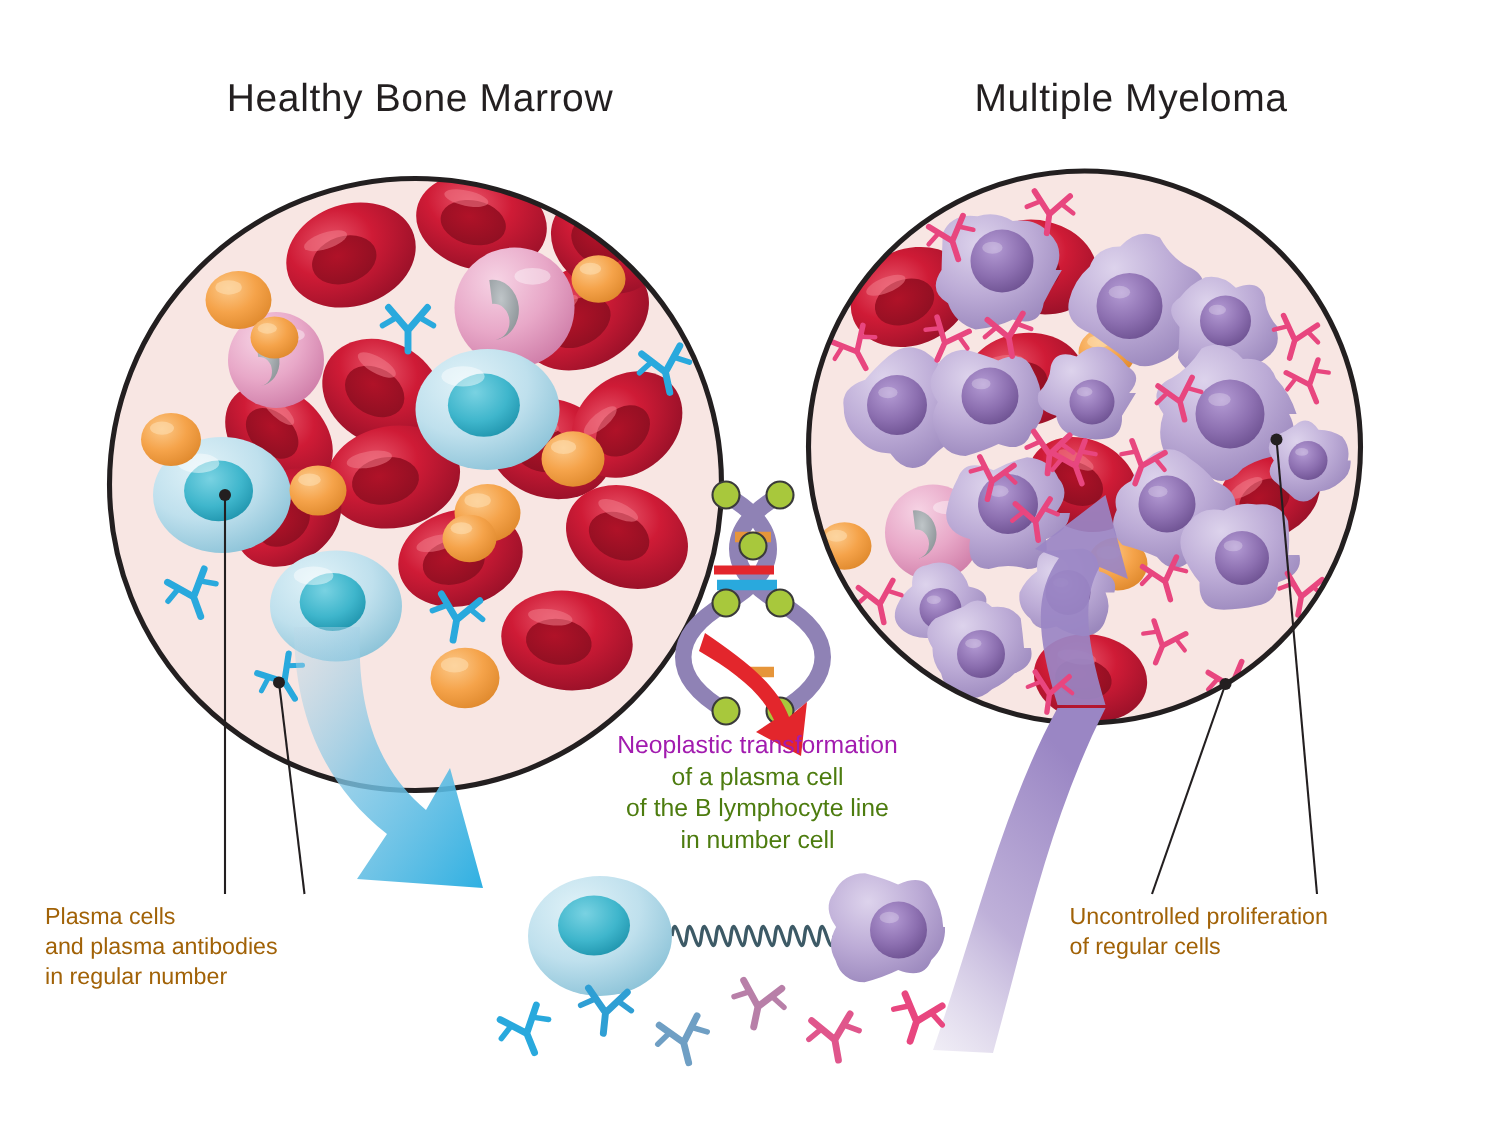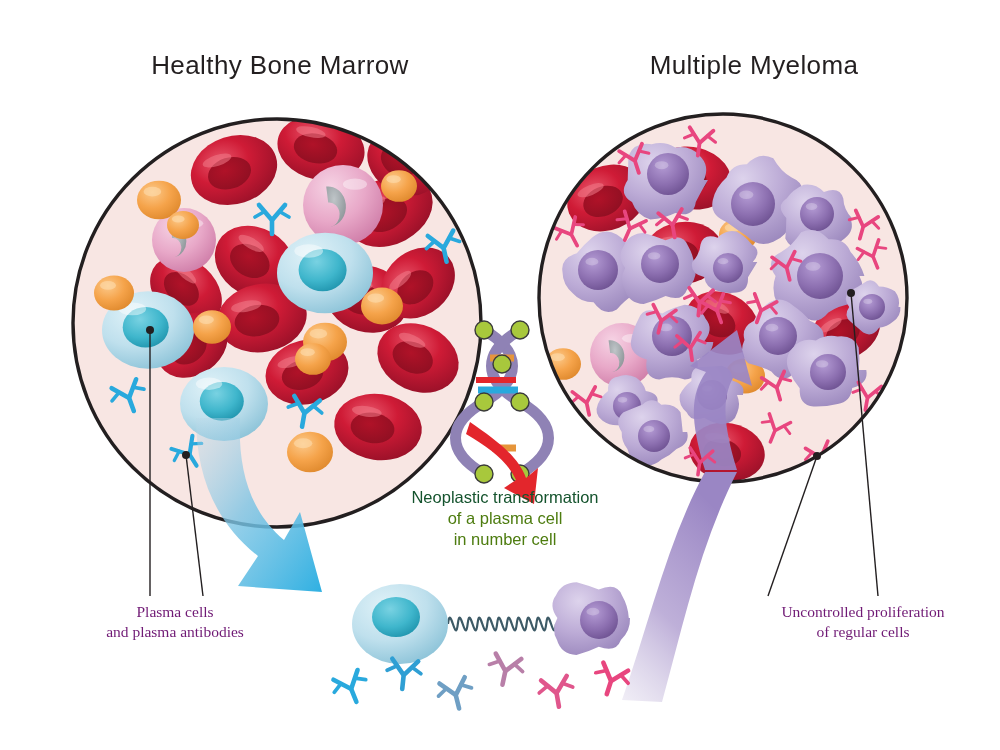--- a/index.html
+++ b/index.html
@@ -8,28 +8,28 @@
   #stage{position:relative;width:1000px;height:750px;background:#ffffff;}
   svg#art{position:absolute;left:0;top:0;width:1000px;height:750px;}
 
   .title{
     position:absolute;text-align:center;color:#231f20;
     font-size:26px;font-weight:400;letter-spacing:.4px;white-space:nowrap;
   }
   #title-healthy{left:0;top:50px;width:560px;}
   #title-myeloma{left:544px;top:50px;width:420px;}
 
-  .caption{position:absolute;text-align:center;color:#701a75;
-           font-size:15.5px;line-height:20px;white-space:nowrap;font-family:Liberation Serif, serif;}
+  .caption{position:absolute;color:#a16207;
+           font-size:15.5px;line-height:20px;white-space:nowrap;}
   #cap-left{left:30px;top:602px;width:290px;}
   #cap-right{left:713px;top:602px;width:300px;}
 
   #cap-center{position:absolute;left:330px;top:487px;width:350px;
               text-align:center;line-height:21px;}
-  #cap-center .hl{display:block;color:#14532d;font-size:16.5px;}
+  #cap-center .hl{display:block;color:#a21caf;font-size:16.5px;}
   #cap-center .ln{display:block;color:#4d7c0f;font-size:16.5px;}
 </style>
 </head>
 <body>
 
 <div id="stage">
 
 <svg id="art" viewBox="0 0 1000 750">
   <defs>
     <radialGradient id="gRBC" cx="38%" cy="32%" r="72%">
@@ -649,26 +649,28 @@
         </g>
   </g>
 </svg>
 
 <div class="title" id="title-healthy">Healthy Bone Marrow</div>
 <div class="title" id="title-myeloma">Multiple Myeloma</div>
 
 <div class="caption" id="cap-left">
   <div>Plasma cells</div>
   <div>and plasma antibodies</div>
+  <div>in regular number</div>
 </div>
 
 <div class="caption" id="cap-right">
   <div>Uncontrolled proliferation</div>
   <div>of regular cells</div>
 </div>
 
 <div id="cap-center">
   <span class="hl">Neoplastic transformation</span>
   <span class="ln">of a plasma cell</span>
+  <span class="ln">of the B lymphocyte line</span>
   <span class="ln">in number cell</span>
 </div>
 
 </div>
 
 </body></html>

